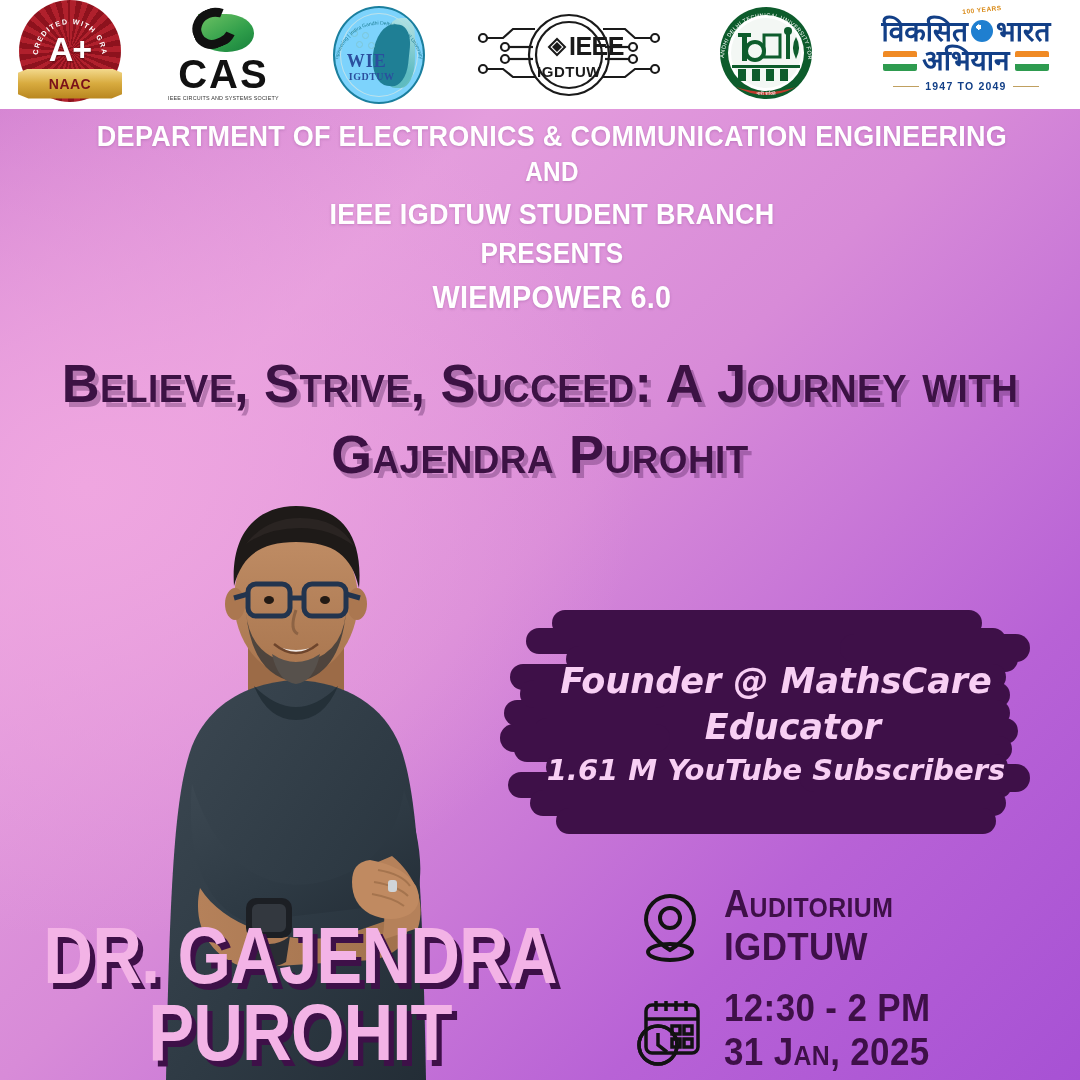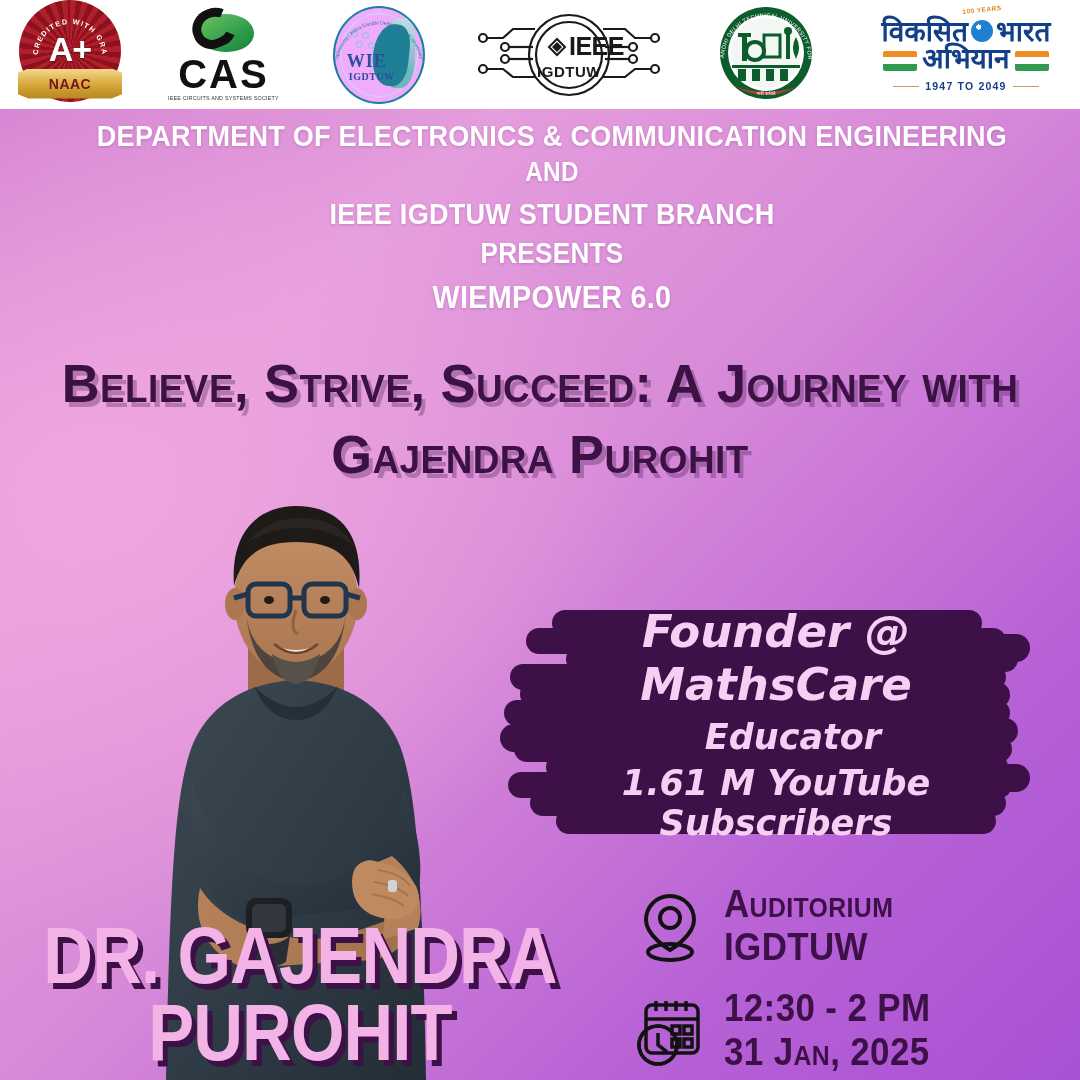--- a/index.html
+++ b/index.html
@@ -69,21 +69,21 @@
     border-right-color:transparent;transform:rotate(-22deg);
   }
   .cas .word{font-size:40px;font-weight:bold;letter-spacing:2px;color:#111;line-height:.9;}
   .cas .sub{font-size:5.4px;letter-spacing:.2px;color:#333;margin-top:3px;white-space:nowrap;}
 
   
   .wie{width:116px;height:100px;}
   .wie .disc{
     position:absolute;left:50%;top:50%;transform:translate(-50%,-50%);
     width:92px;height:98px;border-radius:50%;
-    background:#f0abfc;border:2px solid #1b7f9e;overflow:hidden;
+    background:#7dd3fc;border:2px solid #1b7f9e;overflow:hidden;
   }
   .wie .disc:before{
     content:"";position:absolute;inset:5px;border-radius:50%;border:1px solid #bfe2ea;
   }
   .wie .face{
     position:absolute;right:14px;top:16px;width:36px;height:62px;
     background:#1f7f95;border-radius:60% 40% 45% 55%;
     transform:rotate(6deg);
   }
   .wie .hair{
@@ -117,21 +117,21 @@
     width:22px;height:22px;border-radius:50%;
     background:radial-gradient(circle at 35% 32%,#fff 0 12%,#1f7fd0 13% 100%);
     position:relative;flex:0 0 auto;
   }
   .vb .hundred{
     position:absolute;left:50%;top:-13px;transform:translateX(-50%) rotate(-6deg);
     font-size:6.5px;color:#d98a17;font-weight:bold;letter-spacing:.5px;white-space:nowrap;
     font-family:"Liberation Sans",sans-serif;
   }
   .vb .l2{font-size:28px;font-weight:bold;color:#123f87;line-height:1.05;
-     font-family:Liberation Mono, monospace;display:flex;align-items:center;gap:5px;}
+     font-family:Liberation Serif, serif;display:flex;align-items:center;gap:5px;}
   .vb .tri{width:34px;height:20px;display:flex;flex-direction:column;border-radius:2px;overflow:hidden;}
   .vb .tri i{flex:1;}
   .vb .tri i:nth-child(1){background:#f08a24;}
   .vb .tri i:nth-child(2){background:#fff;}
   .vb .tri i:nth-child(3){background:#2e9b4f;}
   .vb .years{font-size:10.5px;color:#123f87;font-weight:bold;letter-spacing:1.2px;margin-top:5px;
     display:flex;align-items:center;gap:6px;}
   .vb .years b{display:block;width:26px;height:1.5px;background:#c0a060;}
   .vb .years span:nth-child(3){color:#c08a2a;}
 
@@ -178,23 +178,23 @@
   .badge .strokes i{
     position:absolute;height:26px;border-radius:14px;background:#3e1048;
   }
   .badge .txt{
     position:absolute;inset:0;display:flex;flex-direction:column;
     align-items:center;justify-content:center;gap:6px;
     color:#f8cff4;font-weight:bold;font-style:italic;
     font-family:"DejaVu Sans",sans-serif;
     text-align:center;z-index:3;
   }
-  .badge .b1{font-size:45px;}
+  .badge .b1{font-size:35px;}
   .badge .b2{font-size:35px;margin-left:34px;}
-  .badge .b3{font-size:35px;}
+  .badge .b3{font-size:29px;}
 
   
   .speaker{
     position:absolute;left:0;bottom:8px;width:600px;z-index:12;
     text-align:center;
     font-family:"Liberation Sans Narrow","Liberation Sans",sans-serif;
     font-weight:bold;color:#f3b3e6;
     text-shadow:6px 6px 0 #3e1048;
     line-height:.96;transform:scaleX(.86);
   }

